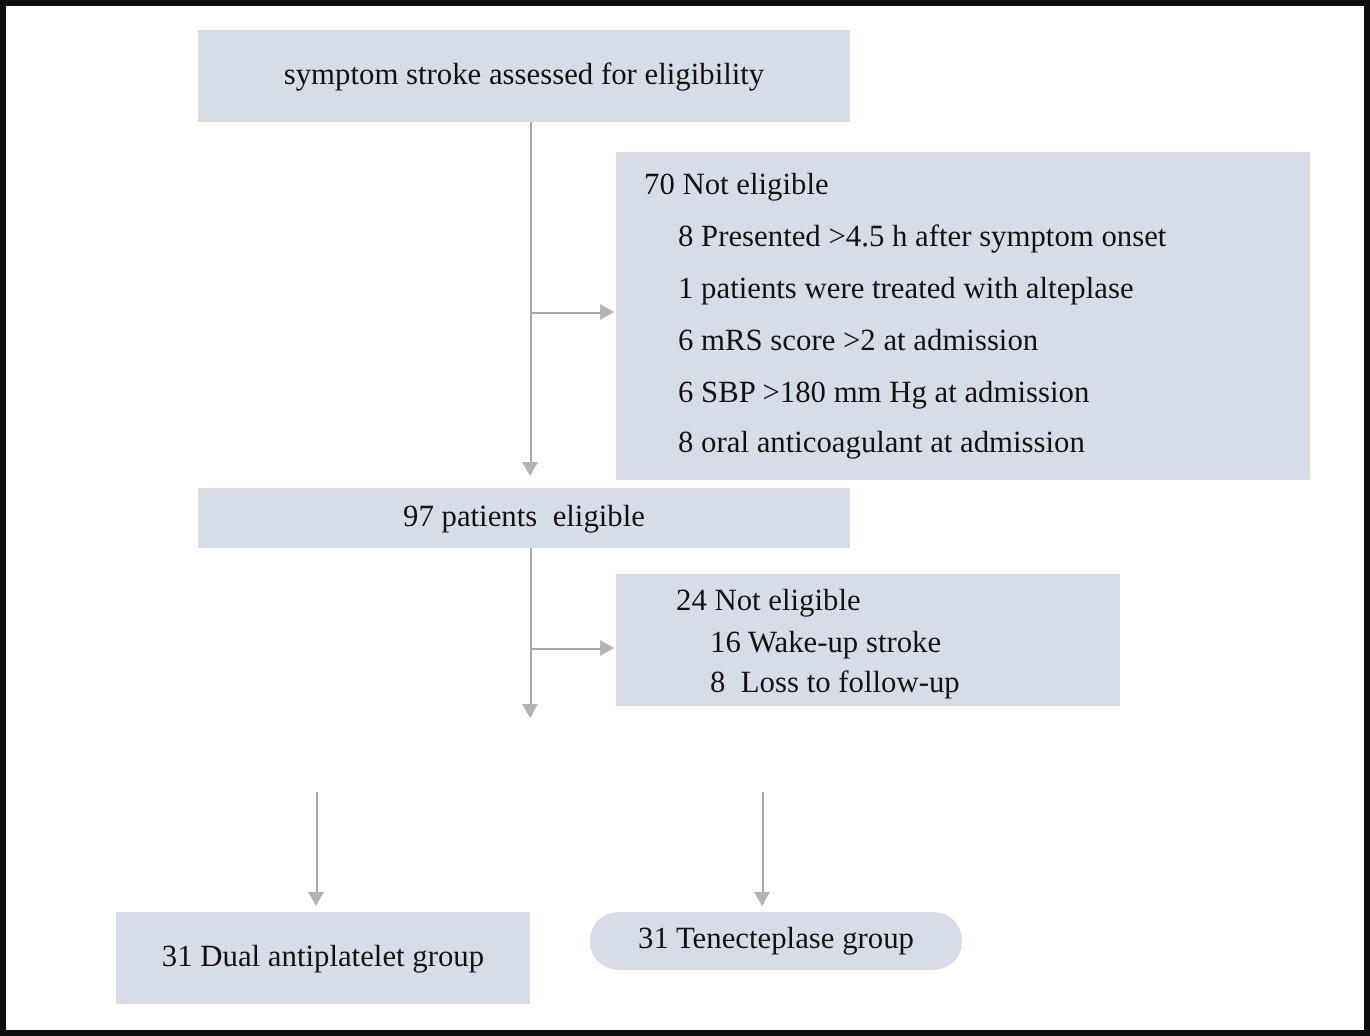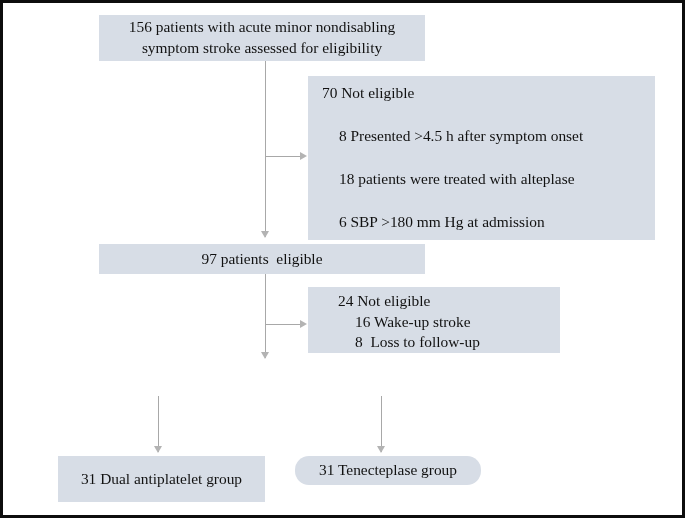--- a/index.html
+++ b/index.html
@@ -62,35 +62,36 @@
     border-left: 7px solid #b3b3b3;
   }
   .ind1 { padding-left: 17px; }
 </style>
 </head>
 <body>
 
 <div id="canvas">
 
   <div class="box centered" style="left:96px; top:12px; width:326px; height:46px;">
-    <span>156 patients with acute minor nondisabling</span>
     <span>symptom stroke assessed for eligibility</span>
   </div>
 
   <div class="line vline" style="left:262px; top:58px; height:176px;"></div>
   <div class="arrow-down" style="left:258px; top:228px;"></div>
 
   <div class="line hline" style="left:262px; top:153px; width:37px;"></div>
   <div class="arrow-right" style="left:297px; top:149px;"></div>
 
   <div class="box listbox" style="left:305px; top:73px; width:347px; height:164px; padding:7px 0 7px 14px;">
     <span>70 Not eligible</span>
     <span class="ind1">8 Presented &gt;4.5 h after symptom onset</span>
-    <span class="ind1">18 patients were treated with alteplase</span>
+    <span class="ind1">1 patients were treated with alteplase</span>
+    <span class="ind1">6 mRS score &gt;2 at admission</span>
     <span class="ind1">6 SBP &gt;180 mm Hg at admission</span>
+    <span class="ind1">8 oral anticoagulant at admission</span>
   </div>
 
   <div class="box centered" style="left:96px; top:241px; width:326px; height:30px;">
     <span>97 patients  eligible</span>
   </div>
 
   <div class="line vline" style="left:262px; top:271px; height:84px;"></div>
   <div class="arrow-down" style="left:258px; top:349px;"></div>
 
   <div class="line hline" style="left:262px; top:321px; width:37px;"></div>

